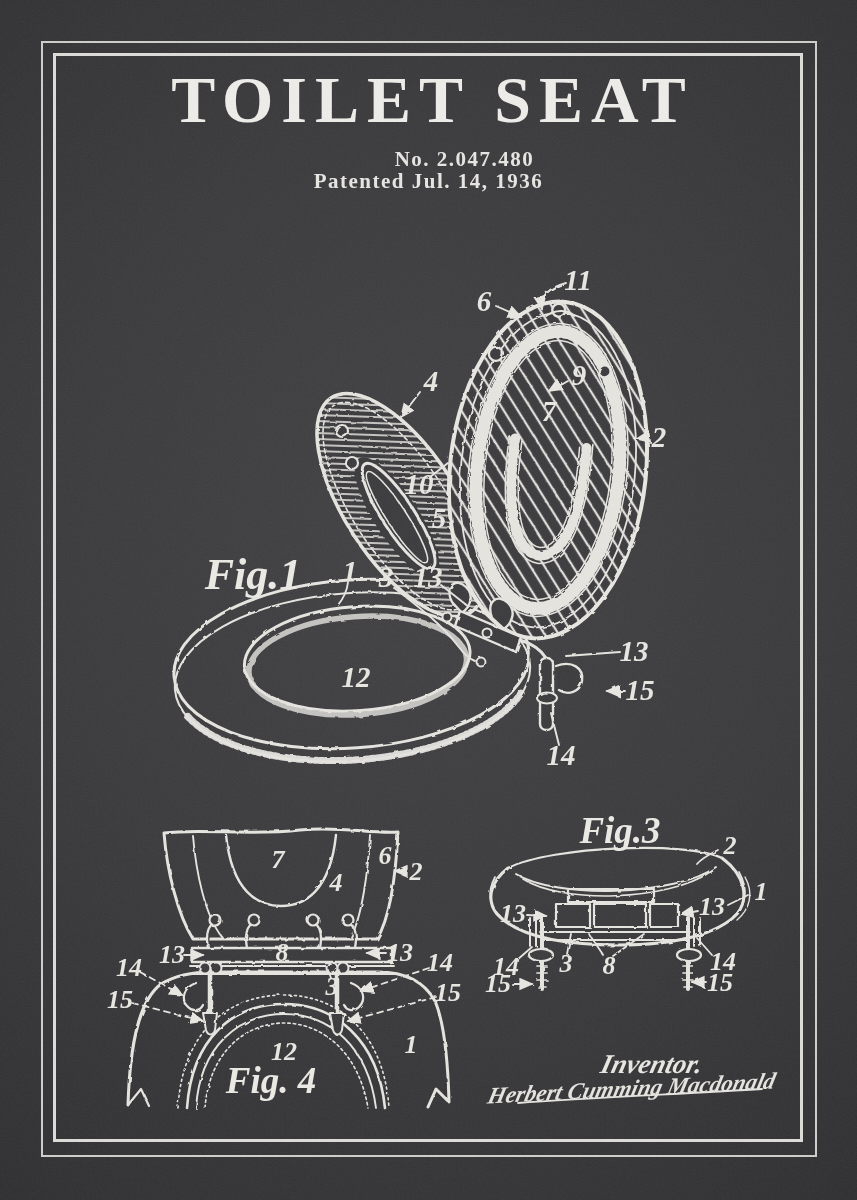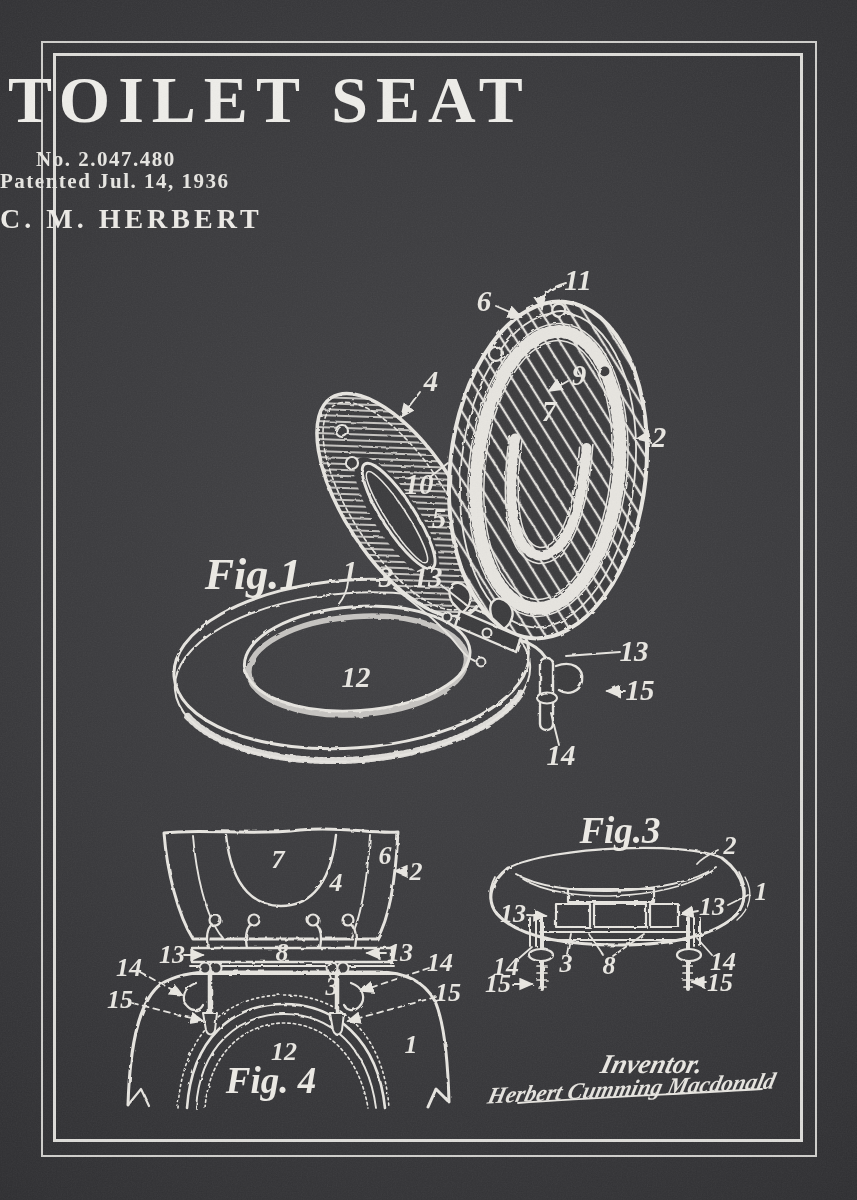--- a/index.html
+++ b/index.html
@@ -3,21 +3,21 @@
 <meta charset="utf-8">
 <style>
   html,body{margin:0;padding:0;width:857px;height:1200px;overflow:hidden;}
   body{
     background:radial-gradient(ellipse 120% 95% at 50% 45%, #424245 0%, #3a3a3d 38%, #303033 68%, #252528 88%, #1f1f22 100%);
     font-family:"Liberation Serif","DejaVu Serif",serif;
   }
   .poster{position:absolute;inset:0;}
   .border-outer{position:absolute;left:41px;top:41px;right:40px;bottom:43px;border:2px solid #cfcecb;}
   .border-inner{position:absolute;left:53px;top:53px;right:54px;bottom:58px;border:3px solid #dddcd8;}
-  .hdr{position:absolute;width:100%;text-align:left;color:#eeede9;}
+  .hdr{position:absolute;width:100%;text-align:center;color:#eeede9;}
   .title{top:62px;font-weight:bold;font-size:66px;letter-spacing:8px;text-indent:8px;}
   .patno{top:147px;font-weight:bold;font-size:21px;letter-spacing:1.5px;color:#e7e6e2;padding-left:36px;}
   .patdate{top:169px;font-weight:bold;font-size:21px;letter-spacing:1.5px;color:#e7e6e2;}
   .invname{top:203px;font-weight:bold;font-size:28px;letter-spacing:4px;color:#eceae6;}
   svg{position:absolute;inset:0;}
   .ch{stroke:#e7e5e0;fill:none;stroke-linecap:round;stroke-linejoin:round;}
   .bg{fill:#3a3a3d;}
   .num{fill:#e9e7e2;font:italic bold 29px "Liberation Serif","DejaVu Serif",serif;text-anchor:middle;}
   .numsm{fill:#e9e7e2;font:italic bold 26px "Liberation Serif","DejaVu Serif",serif;text-anchor:middle;}
   .figcap{fill:#eceae5;font:italic bold 44px "Liberation Serif","DejaVu Serif",serif;text-anchor:middle;}
@@ -29,21 +29,20 @@
 <body>
 
 <div class="poster">
 
   <div class="border-outer"></div>
   <div class="border-inner"></div>
 
   <div class="hdr title">TOILET SEAT</div>
   <div class="hdr patno">No. 2.047.480</div>
   <div class="hdr patdate">Patented Jul. 14, 1936</div>
-  <div class="hdr invname">C. M. HERBERT</div>
 
   <svg viewBox="0 0 857 1200" width="857" height="1200">
     <defs>
       <pattern id="hatchWide" width="12" height="12" patternUnits="userSpaceOnUse" patternTransform="rotate(-38)">
         <line x1="6" y1="-2" x2="6" y2="14" stroke="#e0ded9" stroke-width="2.3"></line>
       </pattern>
       <pattern id="hatchDense" width="6" height="6" patternUnits="userSpaceOnUse" patternTransform="rotate(35)">
         <line x1="3" y1="-2" x2="3" y2="8" stroke="#dedcd7" stroke-width="1.7"></line>
       </pattern>
       <marker id="ah" markerWidth="9" markerHeight="8" refX="7" refY="3.5" orient="auto">

